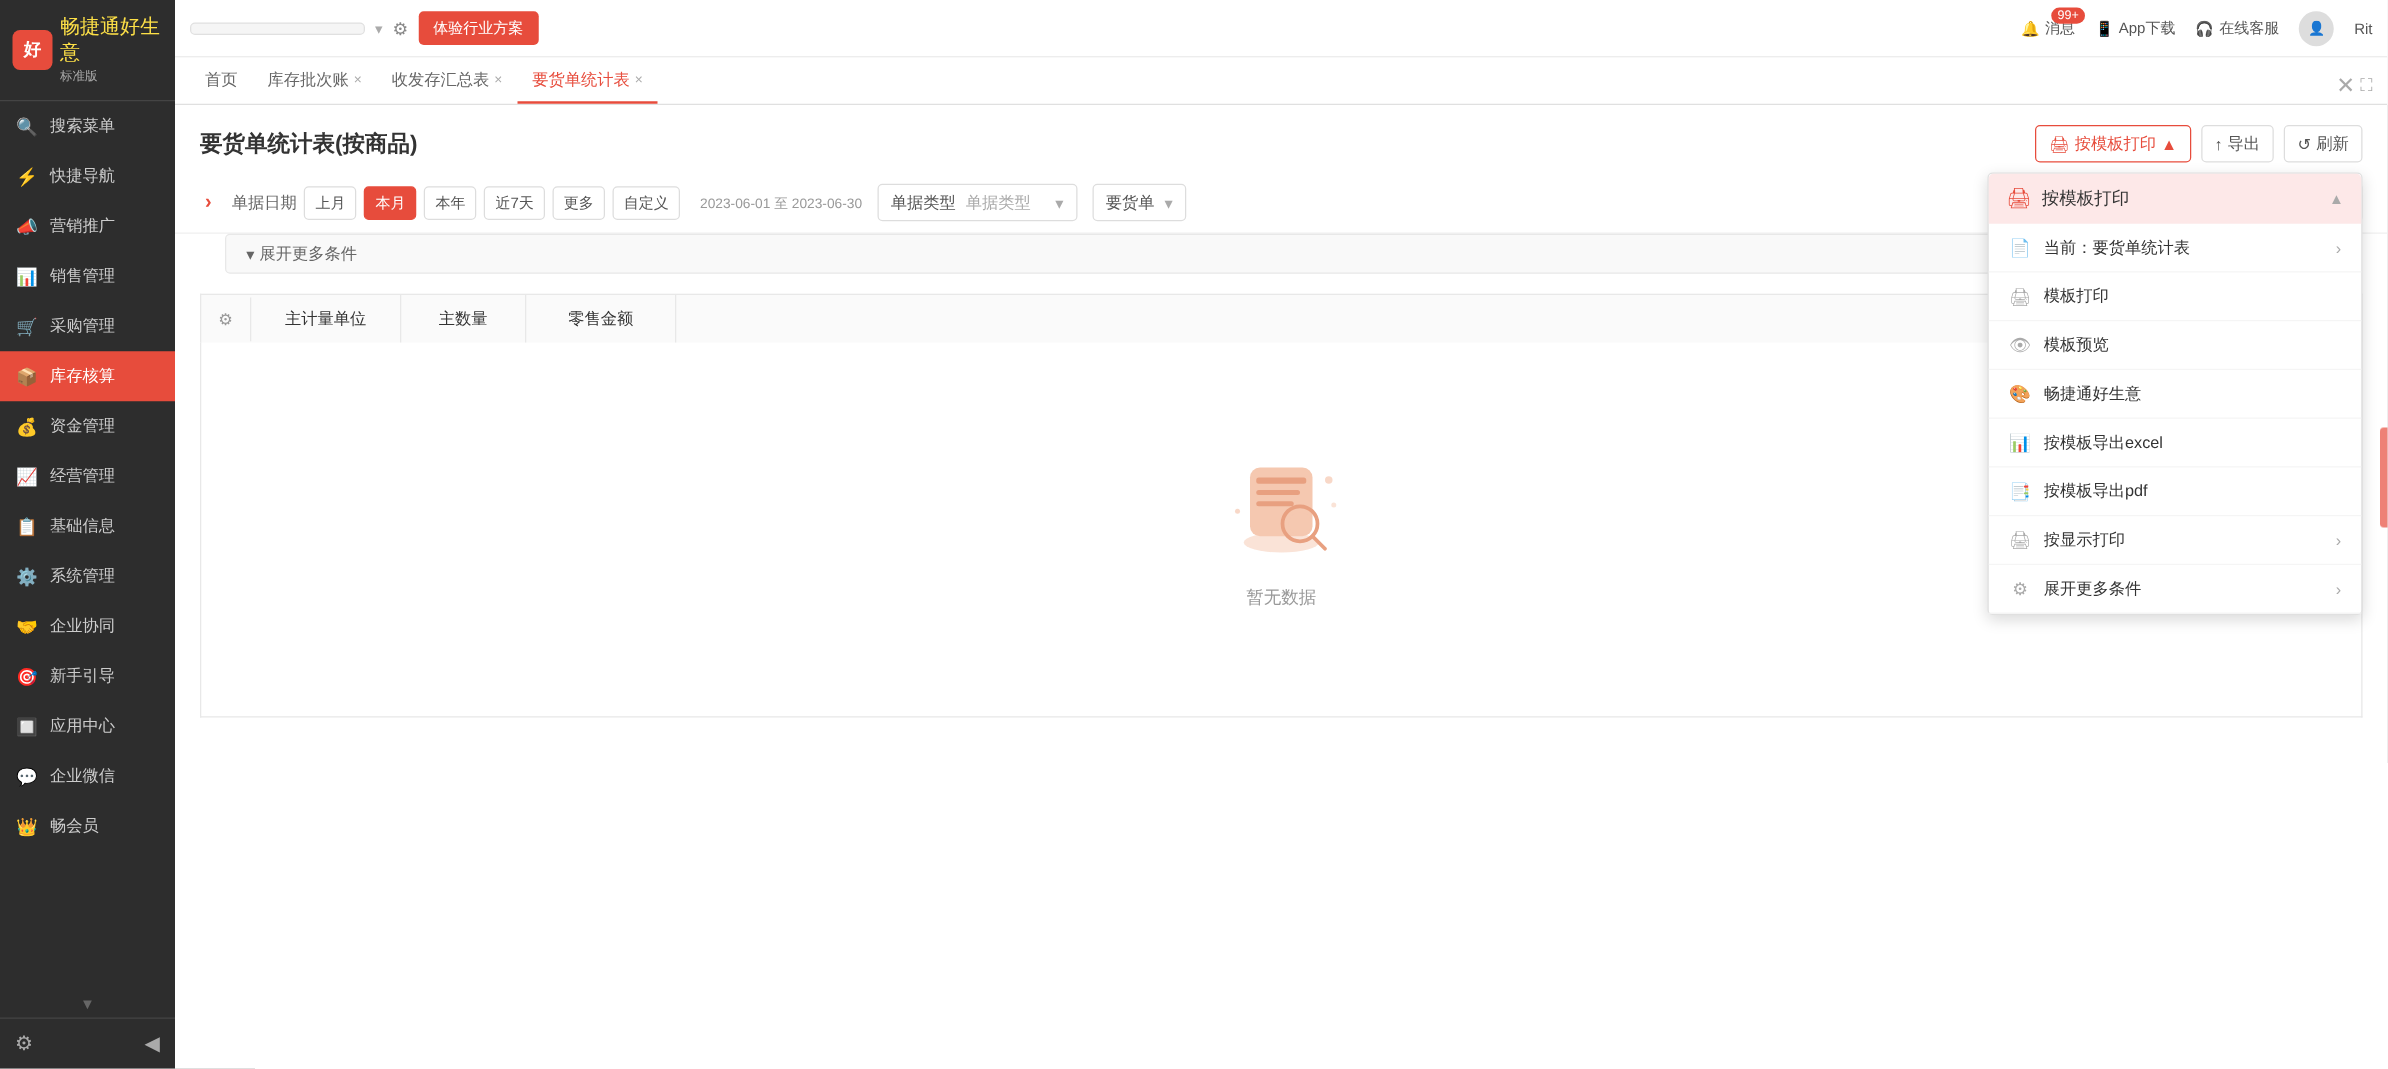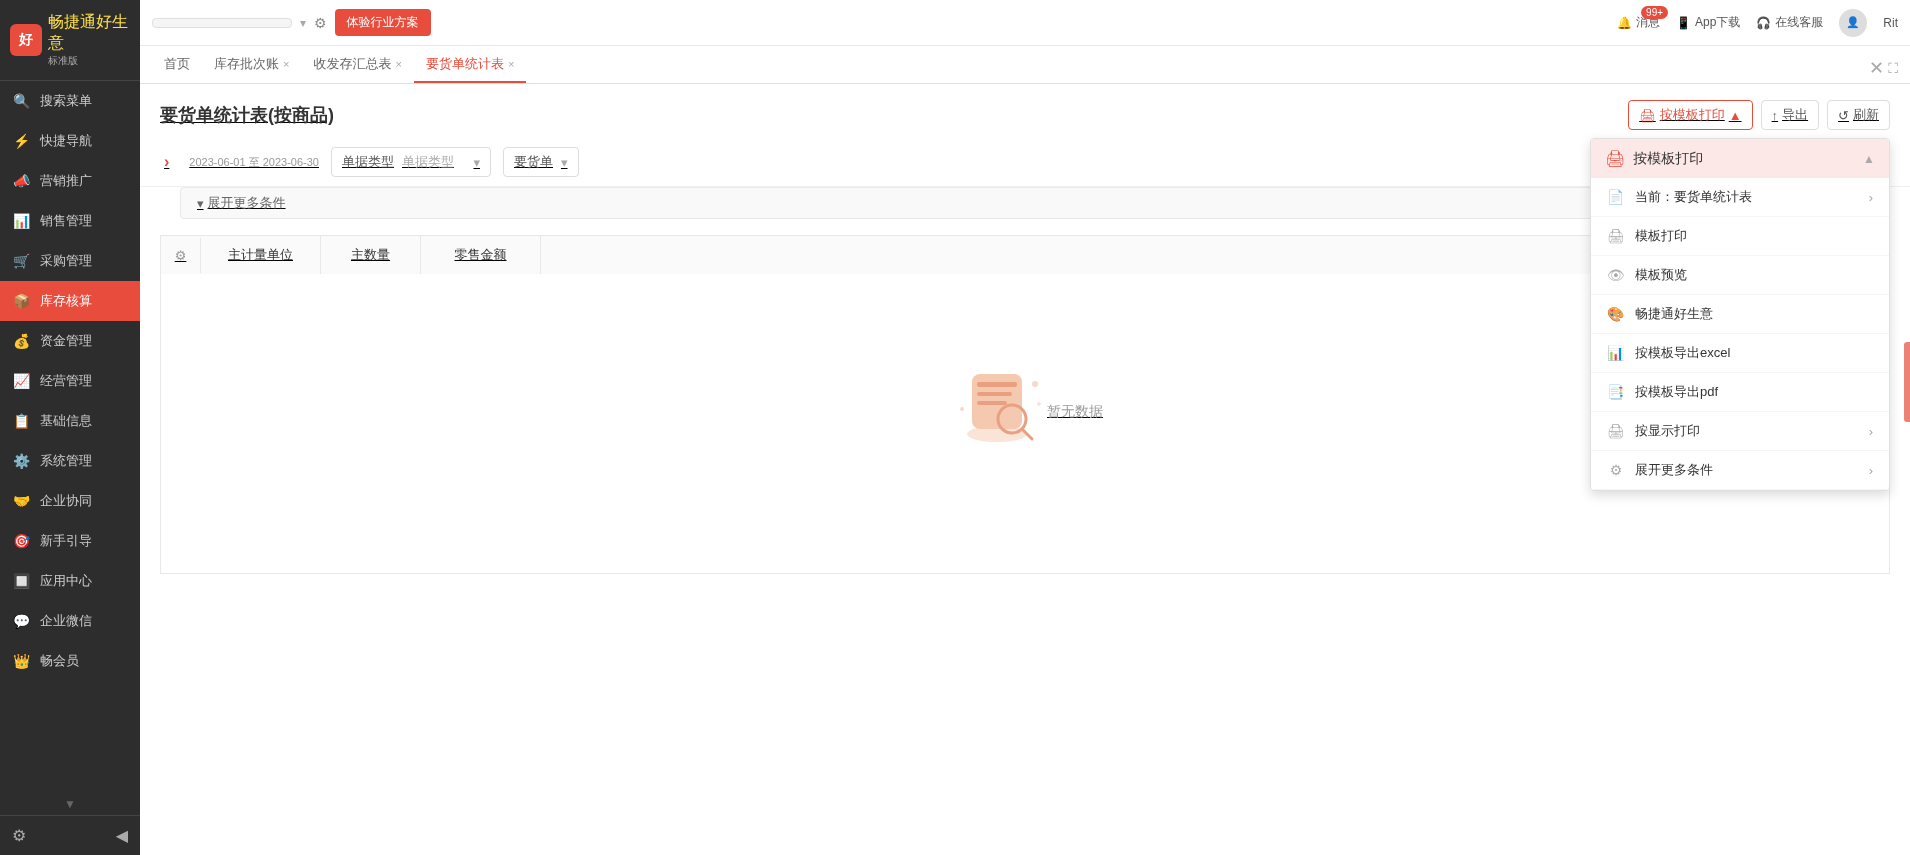--- a/index.html
+++ b/index.html
@@ -112,21 +112,20 @@
       align-items: center;
     }
     .tab-close { font-size: 11px; color: #aaa; cursor: pointer; }
 
     
     .page-content {
       flex: 1;
       background: #a3a3a3;
       overflow-y: auto;
       padding: 0;
-      text-decoration: underline;
     }
 
     .page-inner {
       background: #fff;
       margin: 0;
       padding: 0;
       min-height: 100%;
     }
 
     .page-title-bar {
@@ -227,21 +226,21 @@
     }
     .col-check { width: 40px; }
     .col-goods { width: 200px; }
     .col-unit { width: 120px; }
     .col-qty { width: 100px; }
     .col-amount { width: 120px; }
     .col-rest { flex: 1; }
 
     
     .empty-state {
-      display: flex; flex-direction: row;
+      display: flex; flex-direction: column;
       align-items: center; justify-content: center;
       padding: 80px 0;
     }
     .empty-text { color: #999; font-size: 14px; margin-top: 12px; }
 
     
     .dropdown-popup {
       position: absolute;
       top: 38px; right: 0;
       width: 300px;
@@ -510,20 +509,29 @@
 
         </div>
       </div>
 
       <div class="filter-bar">
 
         <div style="display:flex; align-items:center; padding: 0 4px; cursor: pointer;">
           <span style="color: #e74c3c; font-size: 16px; font-weight: bold;">›</span>
         </div>
 
+        <div class="filter-section">
+          <span class="filter-label">单据日期</span>
+          <button class="filter-btn">上月</button>
+          <button class="filter-btn active-red">本月</button>
+          <button class="filter-btn">本年</button>
+          <button class="filter-btn">近7天</button>
+          <button class="filter-btn">更多</button>
+          <button class="filter-btn">自定义</button>
+        </div>
 
         <span class="filter-date-range">2023-06-01 至 2023-06-30</span>
 
         <div class="filter-type-select">
           <span>单据类型</span>
           <span style="margin-left:4px; color:#aaa;">单据类型</span>
           <span class="chevron">▾</span>
         </div>
 
         <div class="filter-yaohuodan">

